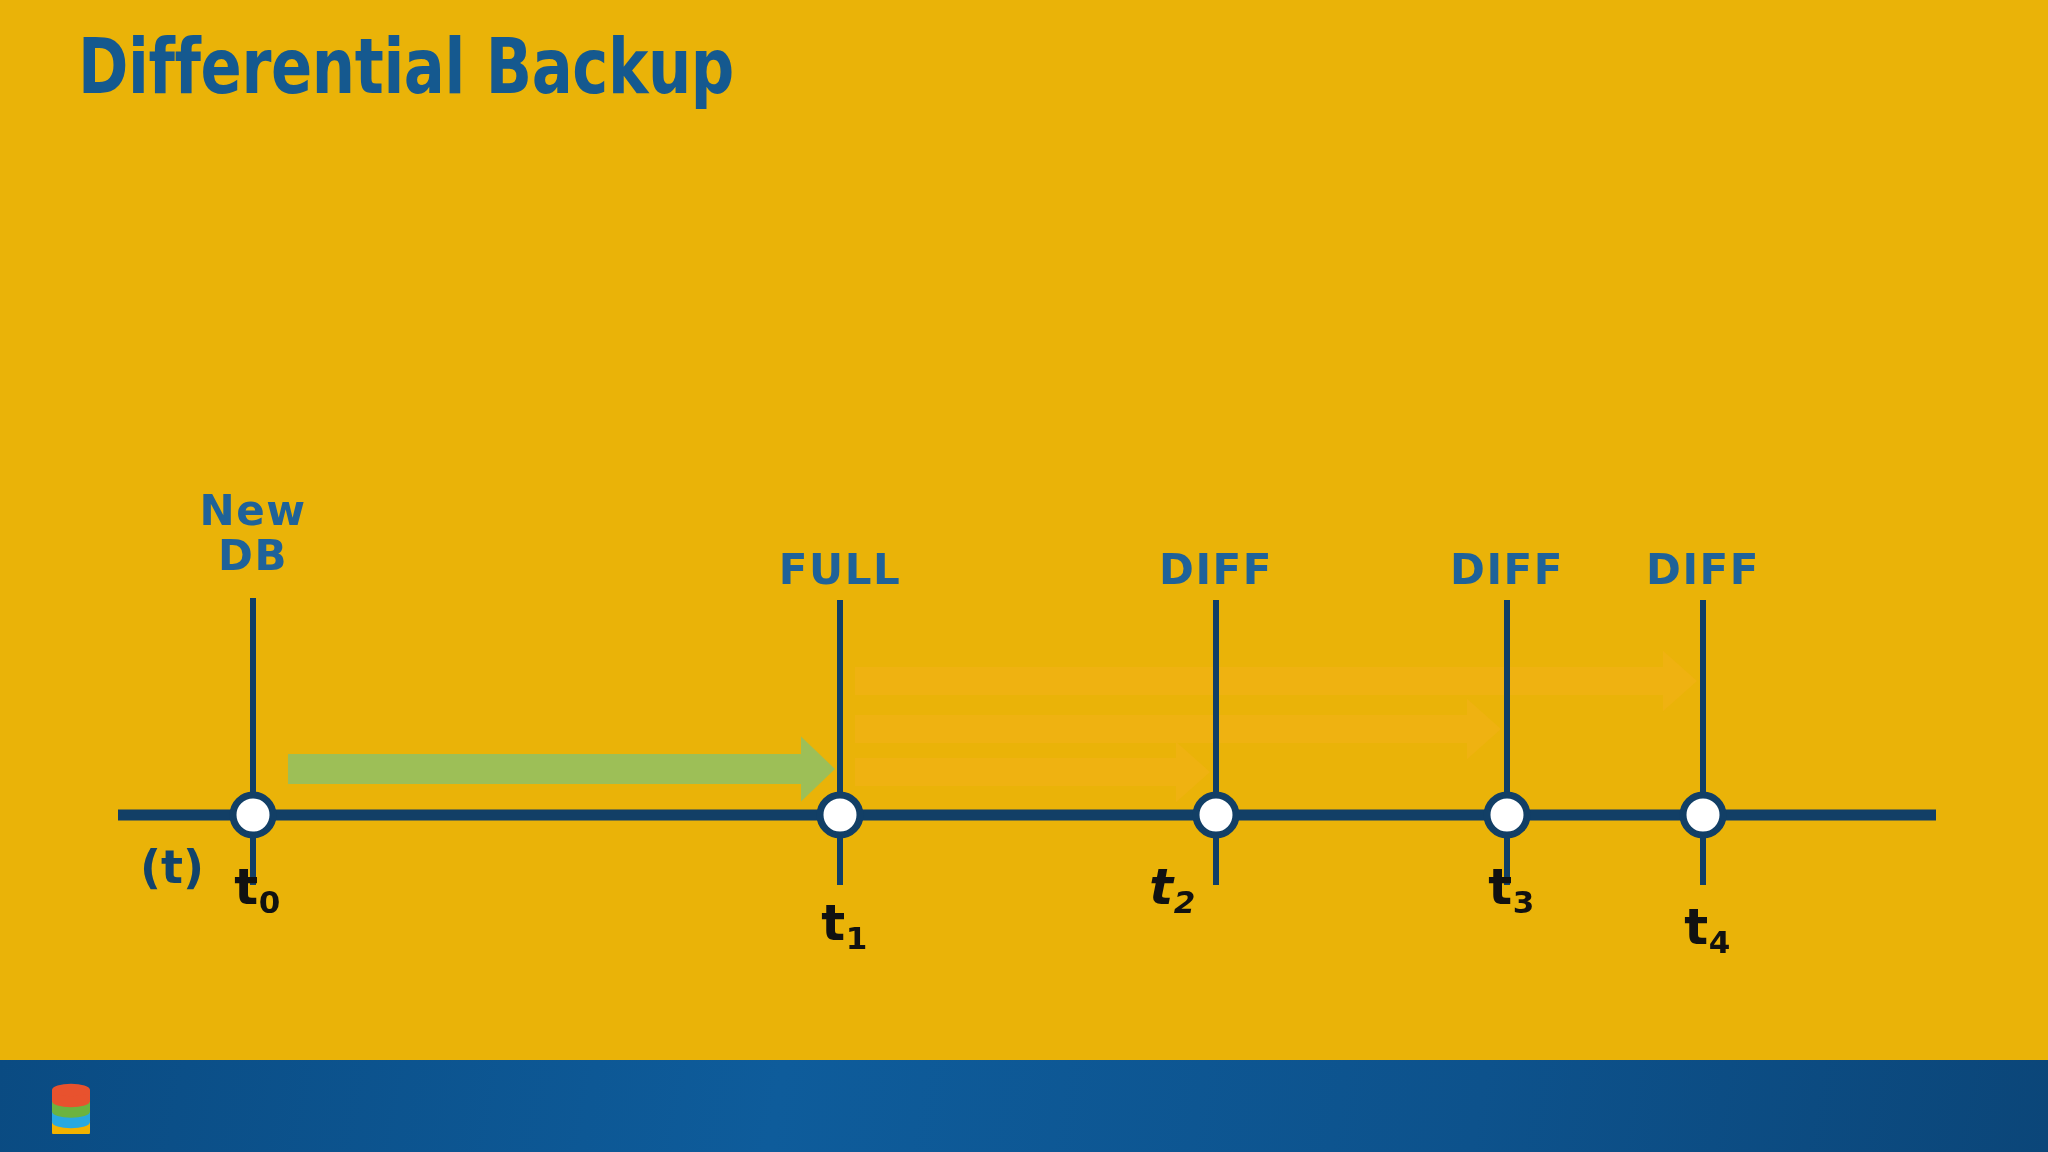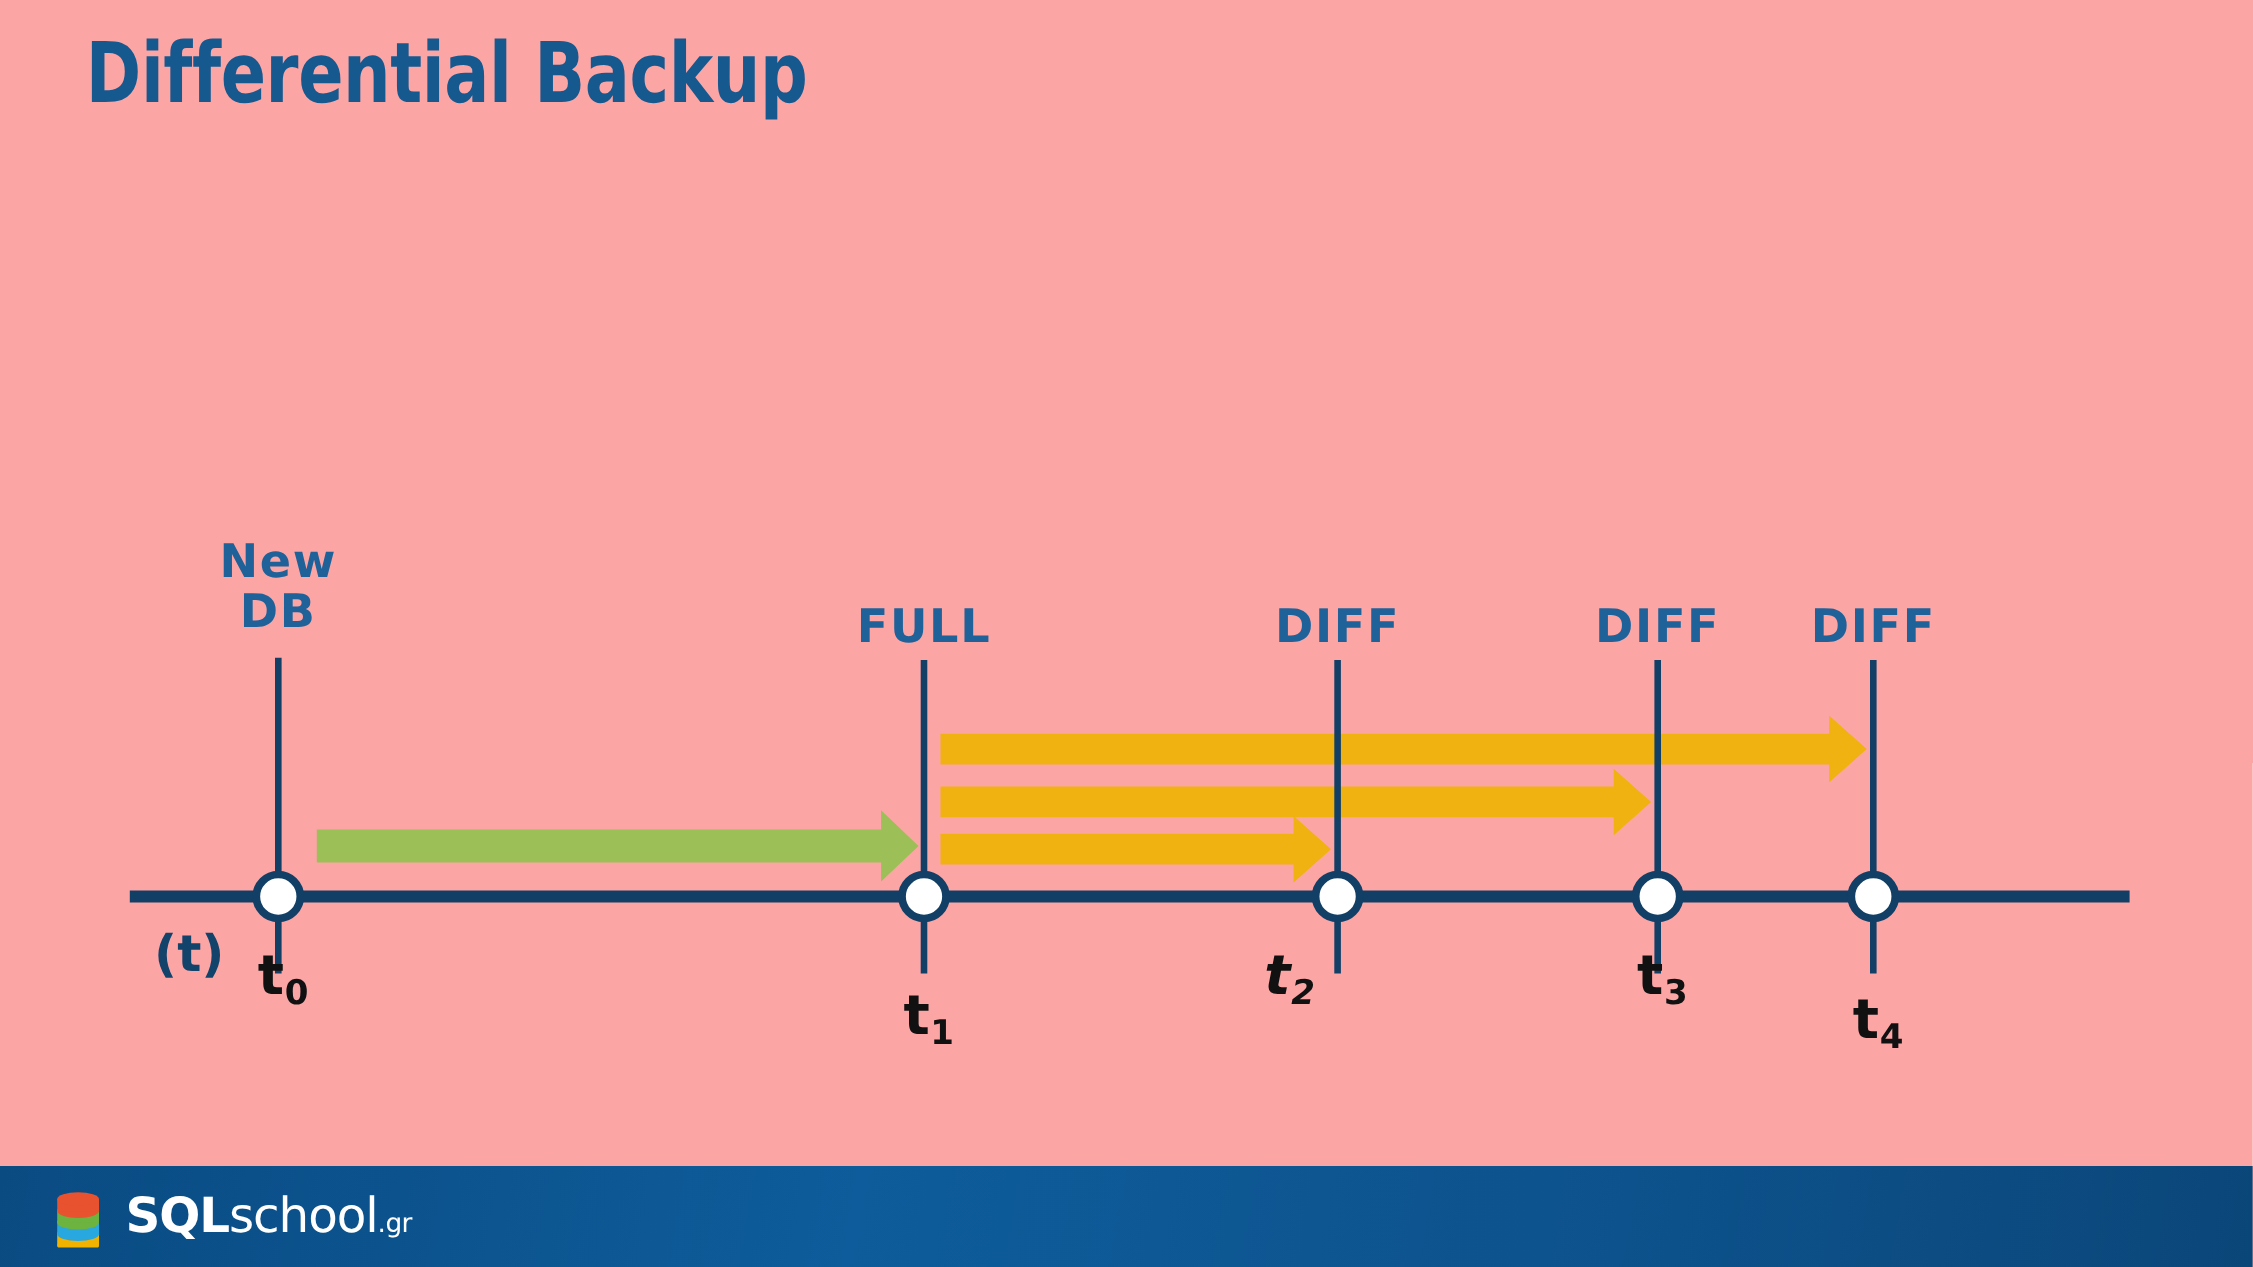--- a/index.html
+++ b/index.html
@@ -14,21 +14,21 @@
     overflow: hidden;
     font-family: "DejaVu Sans", sans-serif;
     position: relative;
   }
 
   #slide {
     position: absolute;
     left: 0; top: 0;
     width: 2048px;
     height: 1152px;
-    background: #fca5a5;
+    background: #eab308;
   }
 
   
   #slide-title {
     position: absolute;
     left: 78px;
     top: 22px;
     font-family: "DejaVu Sans", sans-serif;
     font-size: 76px;
     font-weight: bold;
@@ -229,21 +229,16 @@
             <rect x="4" y="33" width="38" height="11" fill="#29A8E0"></rect>
             <ellipse cx="23" cy="33" rx="19" ry="6.2" fill="#29A8E0"></ellipse>
             <ellipse cx="23" cy="33.5" rx="19" ry="6.2" fill="#6CB33F"></ellipse>
             <rect x="4" y="22.5" width="38" height="11" fill="#6CB33F"></rect>
             <ellipse cx="23" cy="22.5" rx="19" ry="6.2" fill="#6CB33F"></ellipse>
             <ellipse cx="23" cy="23" rx="19" ry="6.2" fill="#E8522E"></ellipse>
             <rect x="4" y="12" width="38" height="11" fill="#E8522E"></rect>
             <ellipse cx="23" cy="12" rx="19" ry="6.2" fill="#E8522E"></ellipse>
           </g>
       </svg>
-      <div id="logo-wordmark">
-        <span id="logo-sql">SQL</span>
-          <span id="logo-school">school</span>
-          <span id="logo-gr">.gr</span>
-      </div>
     </div>
 
   </div>
 </div>
 
 </body></html>

